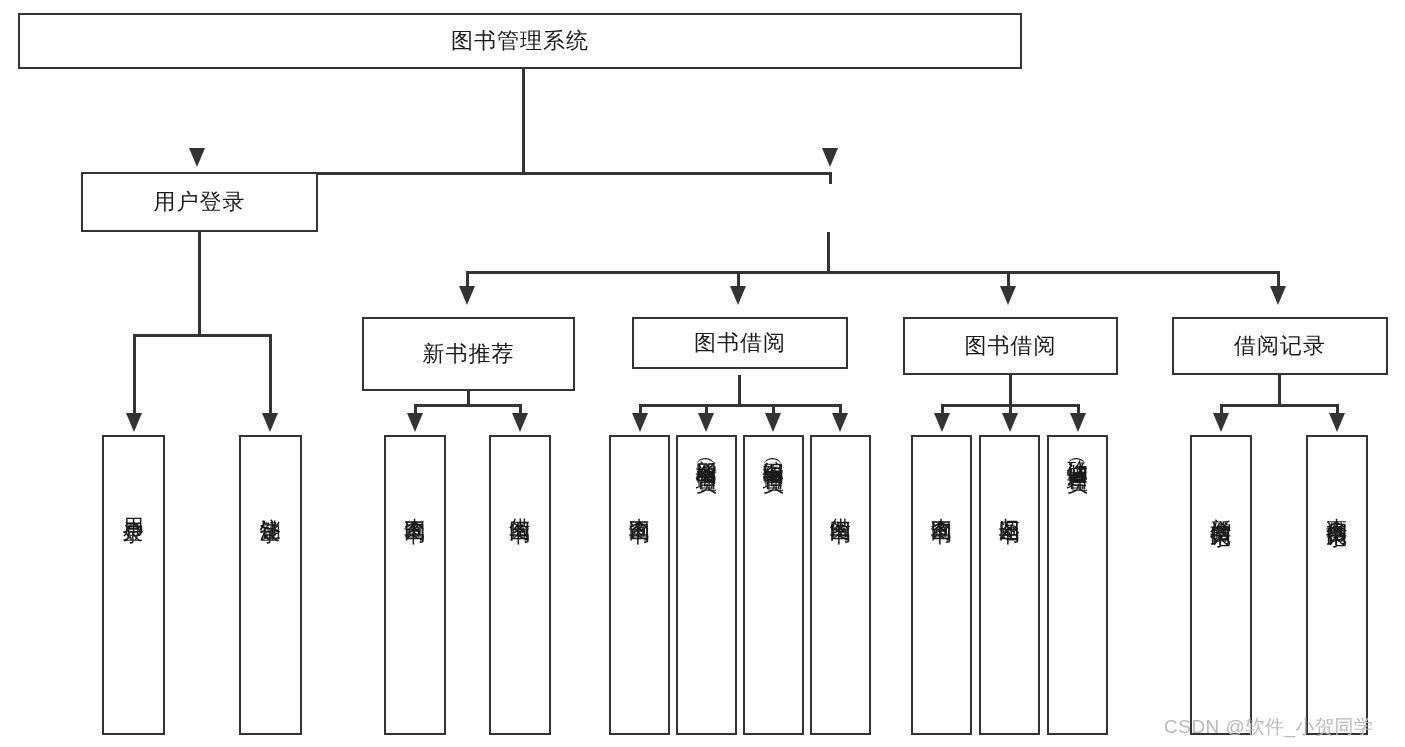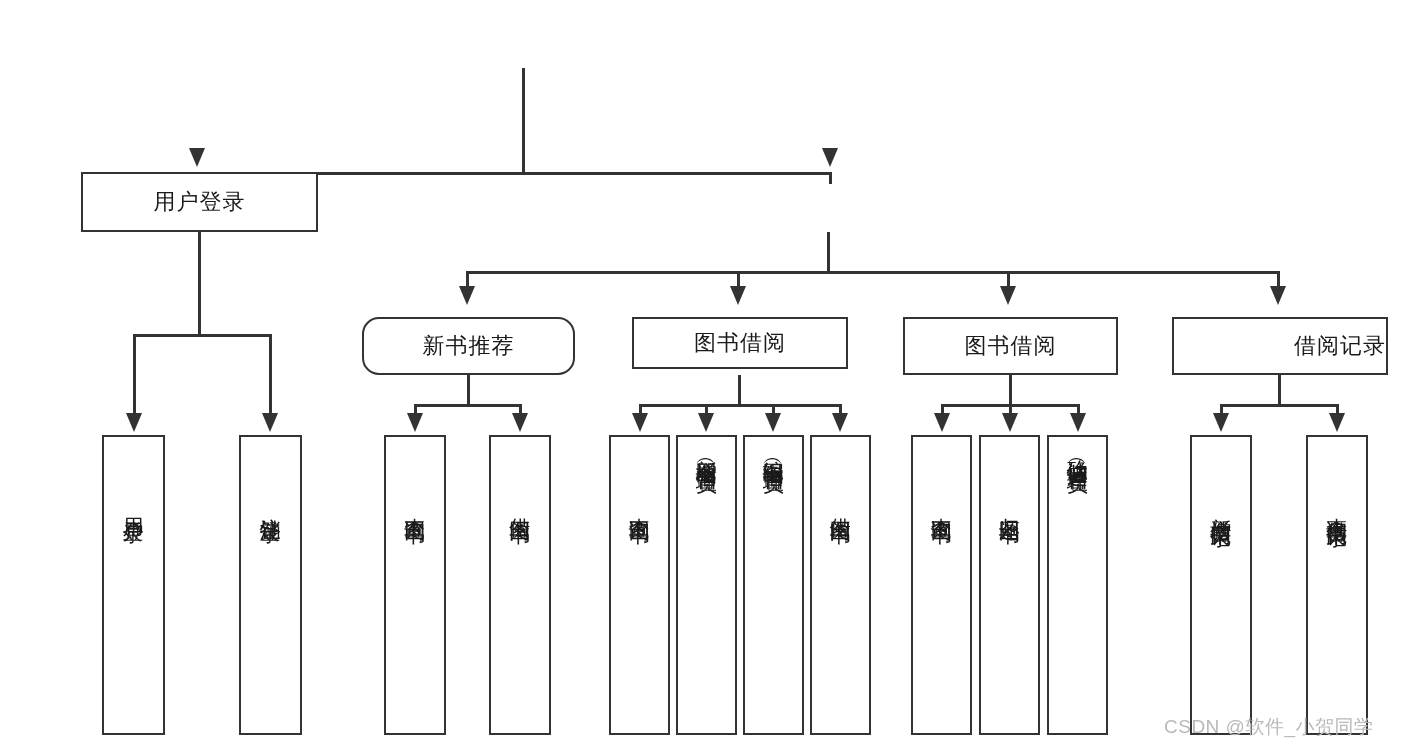--- a/index.html
+++ b/index.html
@@ -135,35 +135,38 @@
   <div class="ln vln" style="left:1077px; top:404px; height:14px;"></div>
   <div class="arrow" style="left:1070px; top:413px;"></div>
 
   <div class="ln vln" style="left:1278px; top:375px; height:32px;"></div>
   <div class="ln hln" style="left:1220px; top:404px; width:119px;"></div>
   <div class="ln vln" style="left:1220px; top:404px; height:14px;"></div>
   <div class="arrow" style="left:1213px; top:413px;"></div>
   <div class="ln vln" style="left:1336px; top:404px; height:14px;"></div>
   <div class="arrow" style="left:1329px; top:413px;"></div>
 
+  <div class="node horiz" style="left:18px; top:13px; width:1004px; height:56px;">
+    <span>图书管理系统</span>
+  </div>
 
   <div class="node horiz" style="left:81px; top:172px; width:237px; height:60px;">
     <span>用户登录</span>
   </div>
 
-  <div class="node horiz" style="left:362px; top:317px; width:213px; height:58px;border-radius:17px;">
+  <div class="node horiz" style="left:362px; top:317px; width:213px; height:74px;">
     <span>新书推荐</span>
   </div>
   <div class="node horiz" style="left:632px; top:317px; width:216px; height:52px;">
     <span>图书借阅</span>
   </div>
   <div class="node horiz" style="left:903px; top:317px; width:215px; height:58px;">
     <span>图书借阅</span>
   </div>
-  <div class="node horiz" style="left:1172px; top:317px; width:216px; height:58px;justify-content:flex-end;">
+  <div class="node horiz" style="left:1172px; top:317px; width:216px; height:58px;">
     <span>借阅记录</span>
   </div>
 
   <div class="node vert mid" style="left:102px; top:435px; width:63px; height:300px;">
     <span class="vtext">用户登录</span>
   </div>
   <div class="node vert mid" style="left:239px; top:435px; width:63px; height:300px;">
     <span class="vtext">注销登录</span>
   </div>
 

